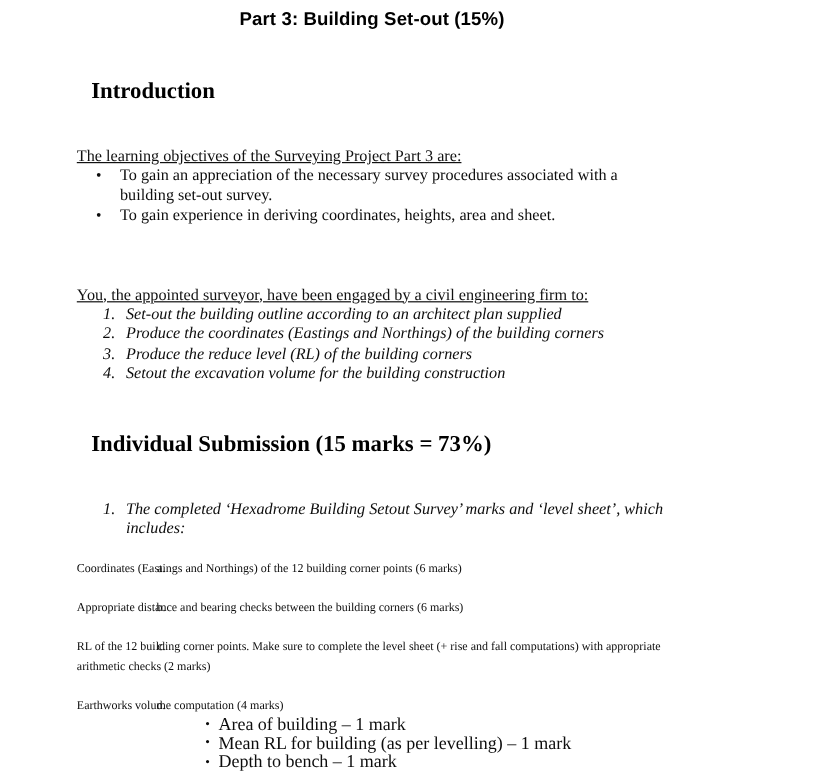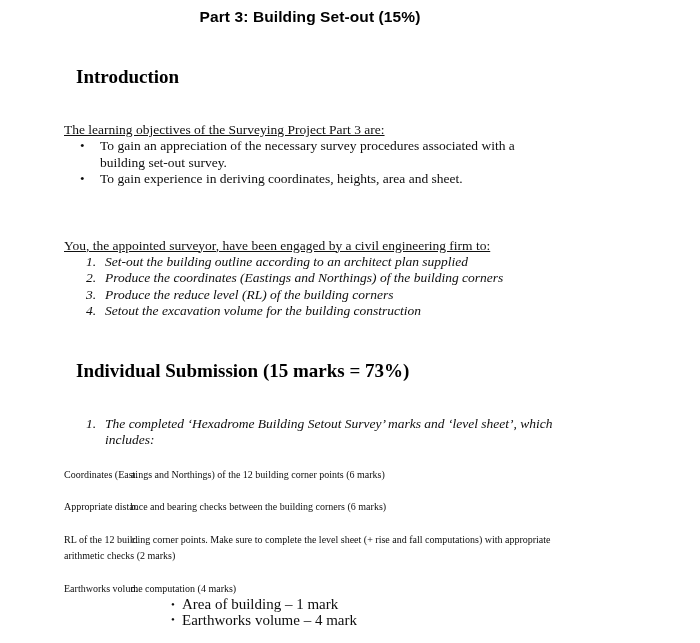--- a/index.html
+++ b/index.html
@@ -219,16 +219,18 @@
   </ol>
 
   <div class="sp-16"></div>
 
   <ol class="sub-alpha" style="counter-reset: alphaitem 3;">
     <li>Earthworks volume computation (4 marks)</li>
   </ol>
 
   <ul class="dot-list">
     <li>Area of building – 1 mark</li>
+    <li>Mean RL for building (as per levelling) – 1 mark</li>
+    <li>Depth to bench – 1 mark</li>
     <li>Earthworks volume – 4 mark</li>
   </ul>
 
 </div>
 
 </body></html>

